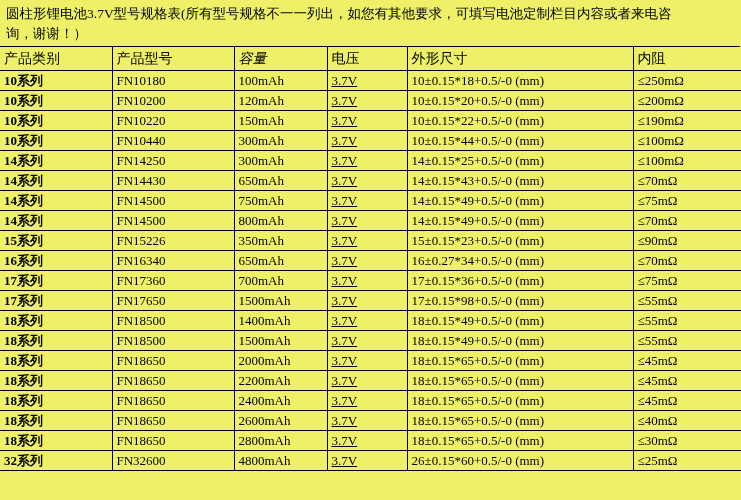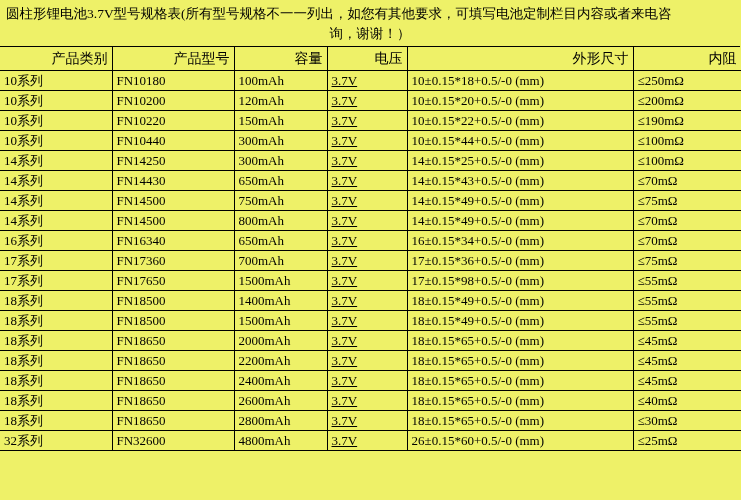--- a/index.html
+++ b/index.html
@@ -26,21 +26,20 @@
   .title-text {
     font-size: 13.5px;
     line-height: 20px;
     color: #000;
     text-align: left;
     text-indent: 0;
     font-family: "Liberation Serif", "DejaVu Serif", serif;
   }
   .title-line2 {
     display: block;
-    text-align: center;
   }
   table.spec {
     border-collapse: collapse;
     width: 741px;
     table-layout: fixed;
   }
   table.spec col.c0 { width: 112px; }
   table.spec col.c1 { width: 122px; }
   table.spec col.c2 { width: 93px; }
   table.spec col.c3 { width: 80px; }
@@ -59,30 +58,30 @@
     overflow: hidden;
     font-family: "Liberation Serif", "DejaVu Serif", serif;
   }
   table.spec td:first-child, table.spec th:first-child {
     border-left: none;
   }
   table.spec tr.header-row th {
     height: 23px;
     font-weight: normal;
     font-size: 14px;
-    text-align: right;
+    text-align: left;
   }
   .hdr-cat { padding-left: 2px; }
   .hdr-model { padding-left: 16px; margin-left: 16px; }
-  .hdr-cap { padding-left: 18px; }
+  .hdr-cap { padding-left: 18px; font-style: italic; }
   .hdr-volt { padding-left: 16px; margin-left: 33px; }
   .hdr-dim { padding-left: 6px; }
   .hdr-res { padding-left: 10px; }
 
-  td.cat { padding-left: 2px; }
+  td.cat { padding-left: 2px; font-weight: bold; }
   td.model { padding-left: 30px; }
   td.cap { padding-left: 18px; }
   td.volt { padding-left: 24px; text-decoration: underline; }
   td.dim { padding-left: 6px; }
   td.res { padding-left: 10px; }
 </style>
 </head>
 <body>
 
 <div class="sheet">
@@ -172,25 +171,33 @@
       </tr>
       <tr>
         <td class="cat">14系列</td>
         <td class="model">FN14500</td>
         <td class="cap">800mAh</td>
         <td class="volt">3.7V</td>
         <td class="dim">14±0.15*49+0.5/-0 (mm)</td>
         <td class="res">≤70mΩ</td>
       </tr>
       <tr>
+        <td class="cat">15系列</td>
+        <td class="model">FN15226</td>
+        <td class="cap">350mAh</td>
+        <td class="volt">3.7V</td>
+        <td class="dim">15±0.15*23+0.5/-0 (mm)</td>
+        <td class="res">≤90mΩ</td>
+      </tr>
+      <tr>
         <td class="cat">16系列</td>
         <td class="model">FN16340</td>
         <td class="cap">650mAh</td>
         <td class="volt">3.7V</td>
-        <td class="dim">16±0.15*34+0.5/-0 (mm)</td>
+        <td class="dim">16±0.27*34+0.5/-0 (mm)</td>
         <td class="res">≤70mΩ</td>
       </tr>
       <tr>
         <td class="cat">17系列</td>
         <td class="model">FN17360</td>
         <td class="cap">700mAh</td>
         <td class="volt">3.7V</td>
         <td class="dim">17±0.15*36+0.5/-0 (mm)</td>
         <td class="res">≤75mΩ</td>
       </tr>

